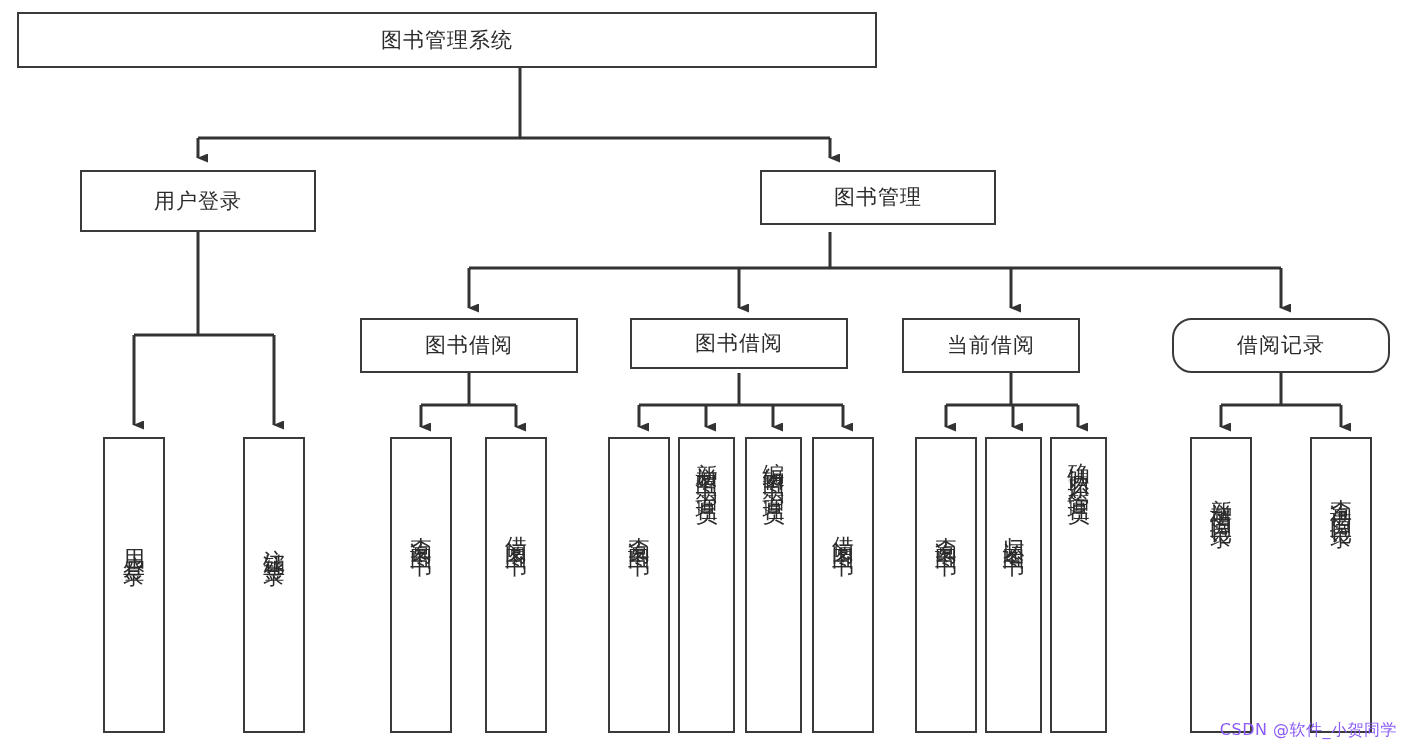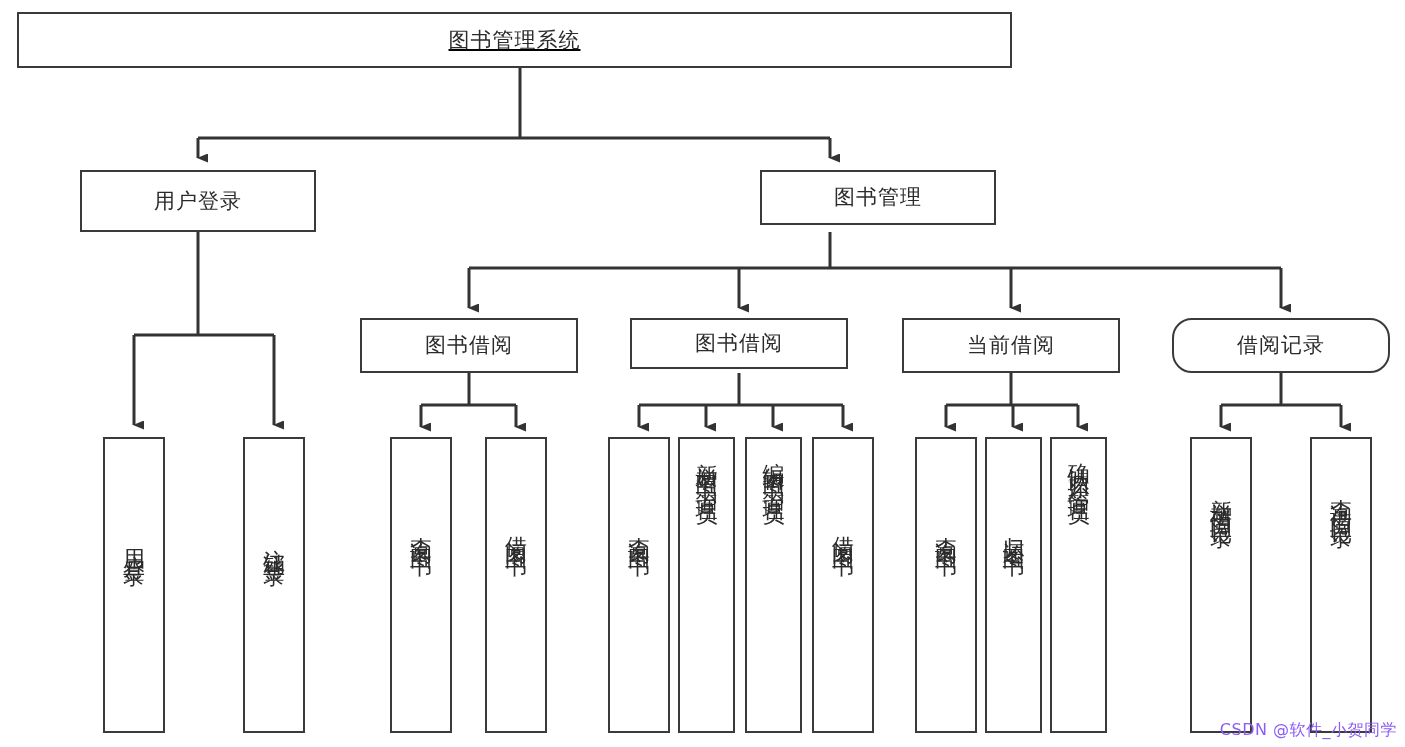--- a/index.html
+++ b/index.html
@@ -112,38 +112,38 @@
       <path d="M1013,405 L1013,427" marker-end="url(#arrowhead)"></path>
       <path d="M1078,405 L1078,427" marker-end="url(#arrowhead)"></path>
 
       <path d="M1281,373 L1281,405"></path>
       <path d="M1221,405 L1341,405"></path>
       <path d="M1221,405 L1221,427" marker-end="url(#arrowhead)"></path>
       <path d="M1341,405 L1341,427" marker-end="url(#arrowhead)"></path>
     </g>
   </svg>
 
-  <div class="node-box" id="node-root" style="left: 17px; top: 12px; width: 995px; height: 56px; text-decoration: underline;">
+  <div class="node-box" id="node-root" style="left: 17px; top: 12px; width: 860px; height: 56px;">
     <span class="node-label">图书管理系统</span>
   </div>
 
   <div class="node-box" id="node-l2-0" style="left: 80px; top: 170px; width: 236px; height: 62px;">
     <span class="node-label">用户登录</span>
   </div>
   <div class="node-box" id="node-l2-1" style="left: 712px; top: 170px; width: 236px; height: 55px; margin-left: 48px;">
     <span class="node-label">图书管理</span>
   </div>
 
   <div class="node-box" id="node-l3-0" style="left: 360px; top: 318px; width: 218px; height: 55px;">
     <span class="node-label">图书借阅</span>
   </div>
   <div class="node-box" id="node-l3-1" style="left: 630px; top: 318px; width: 218px; height: 51px;">
     <span class="node-label">图书借阅</span>
   </div>
-  <div class="node-box" id="node-l3-2" style="left: 902px; top: 318px; width: 218px; height: 55px;">
+  <div class="node-box" id="node-l3-2" style="left: 902px; top: 318px; width: 178px; height: 55px;">
     <span class="node-label">当前借阅</span>
   </div>
   <div class="node-box" id="node-l3-3" style="left: 1172px; top: 318px; width: 218px; height: 55px; border-radius: 20px;">
     <span class="node-label">借阅记录</span>
   </div>
 
   <div class="node-box leaf" id="node-leaf-0" style="left: 103px; top: 437px; width: 62px; height: 296px; padding-top: 92px;">
     <span class="node-label">用户登录</span>
   </div>
   <div class="node-box leaf" id="node-leaf-1" style="left: 243px; top: 437px; width: 62px; height: 296px; padding-top: 92px;">

